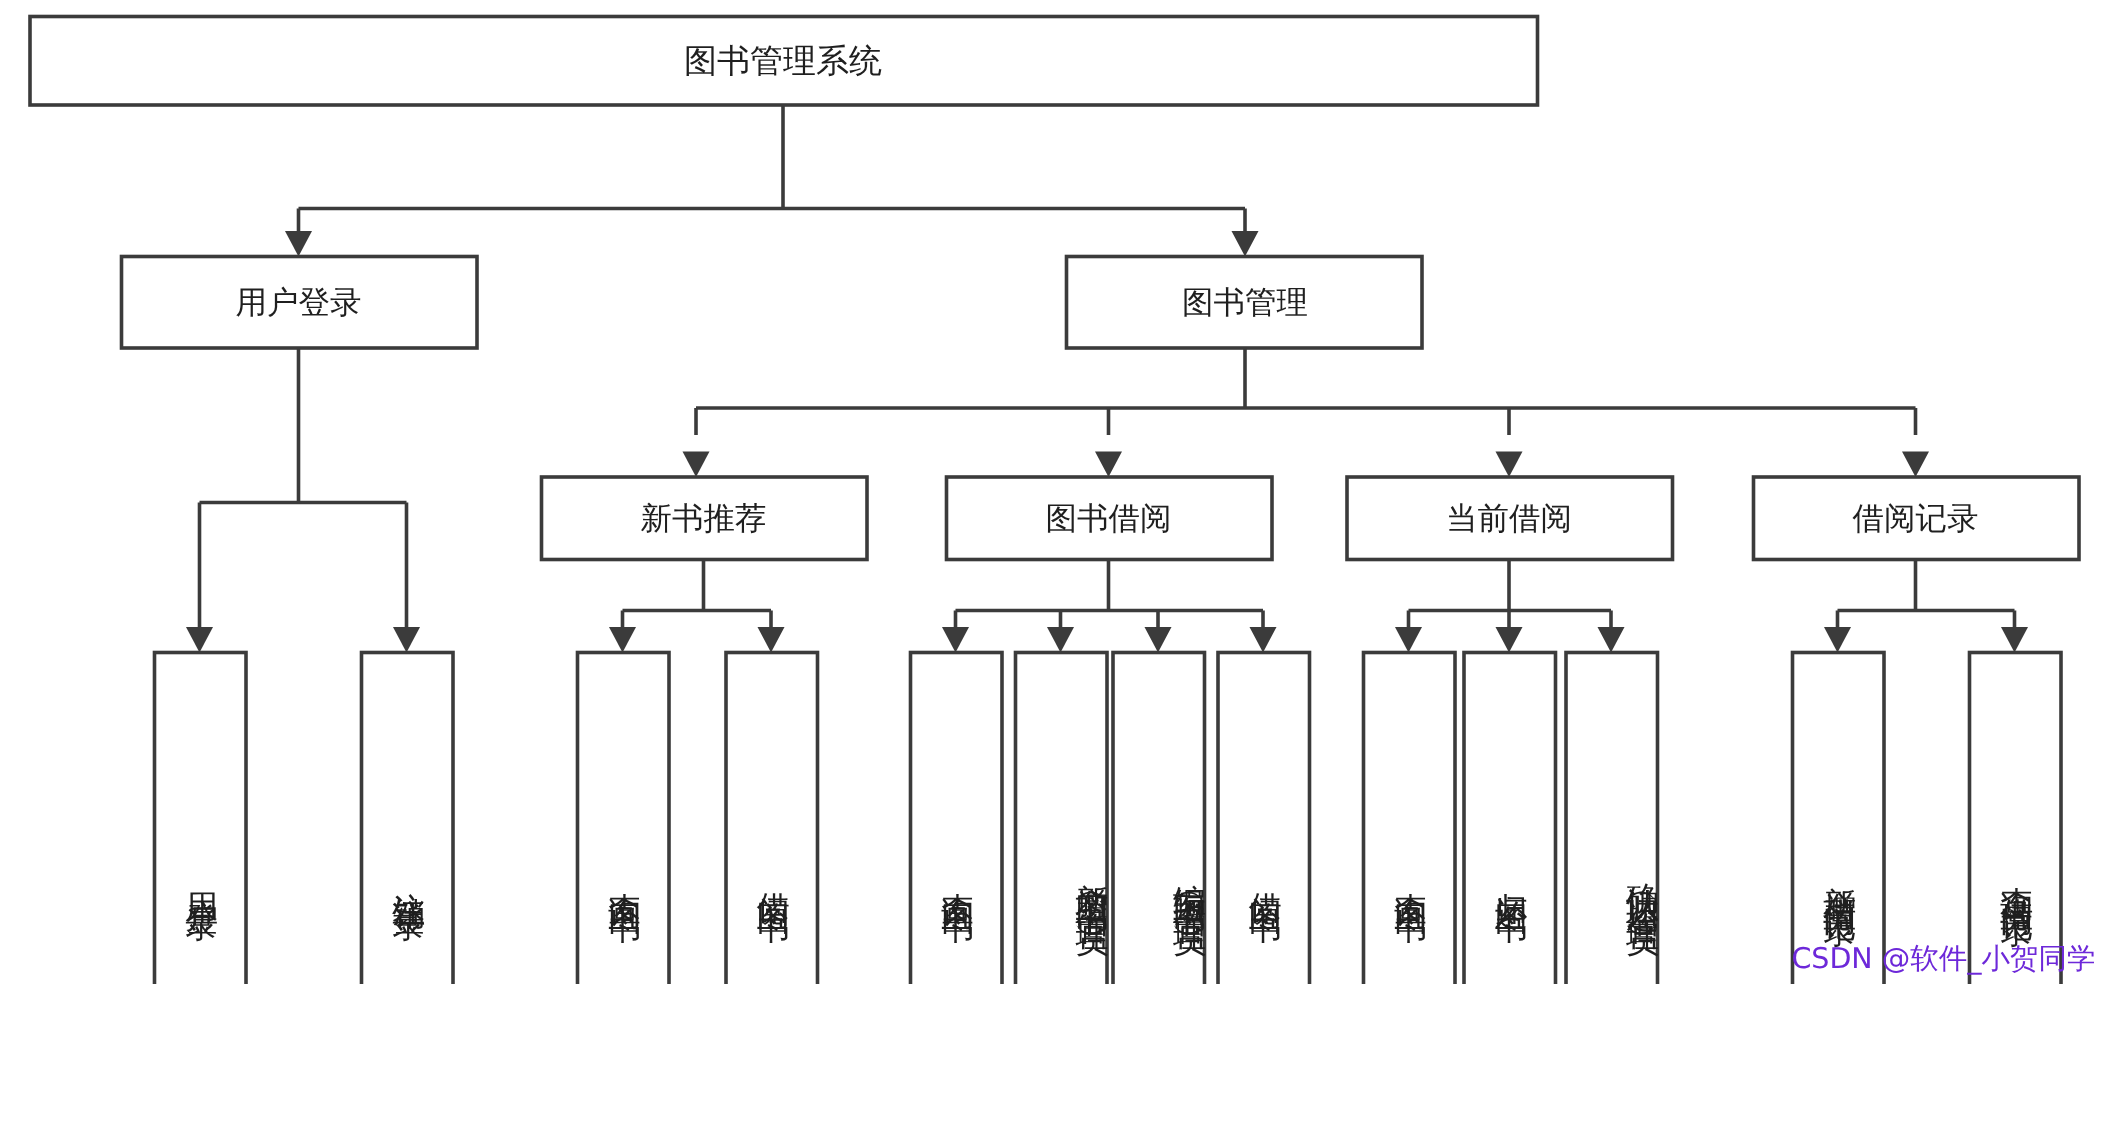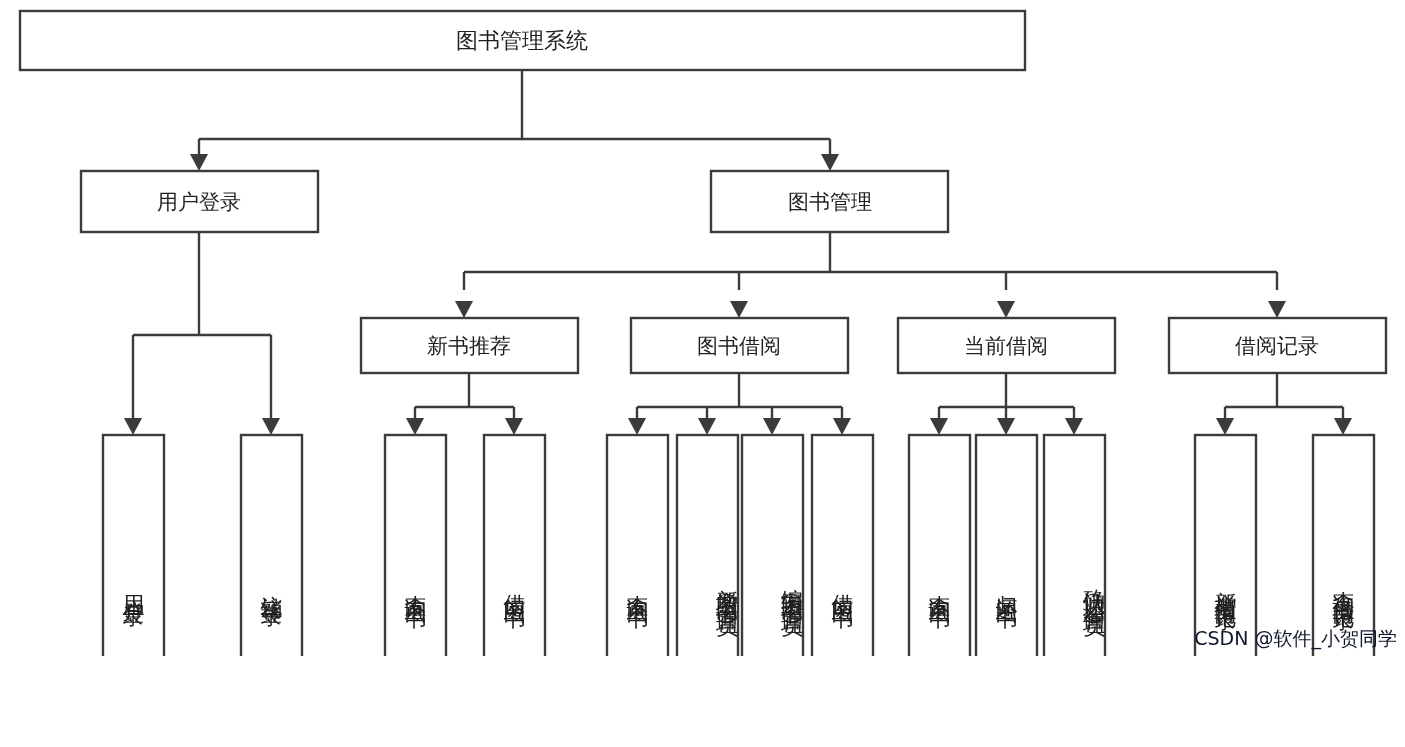--- a/index.html
+++ b/index.html
@@ -66,21 +66,21 @@
     justify-content: center;
     white-space: nowrap;
     pointer-events: none;
   }
   #watermark {
     position: absolute;
     right: 8px;
     bottom: 4px;
     font-family: "DejaVu Sans", "Liberation Sans", sans-serif;
     font-size: 19px;
-    color: #0f172a;
+    color: #6d28d9;
     white-space: nowrap;
   }
 </style>
 </head>
 <body>
 
 <div id="page">
 
   <svg id="diagram-svg" viewBox="0 0 1405 747">
     <defs>

